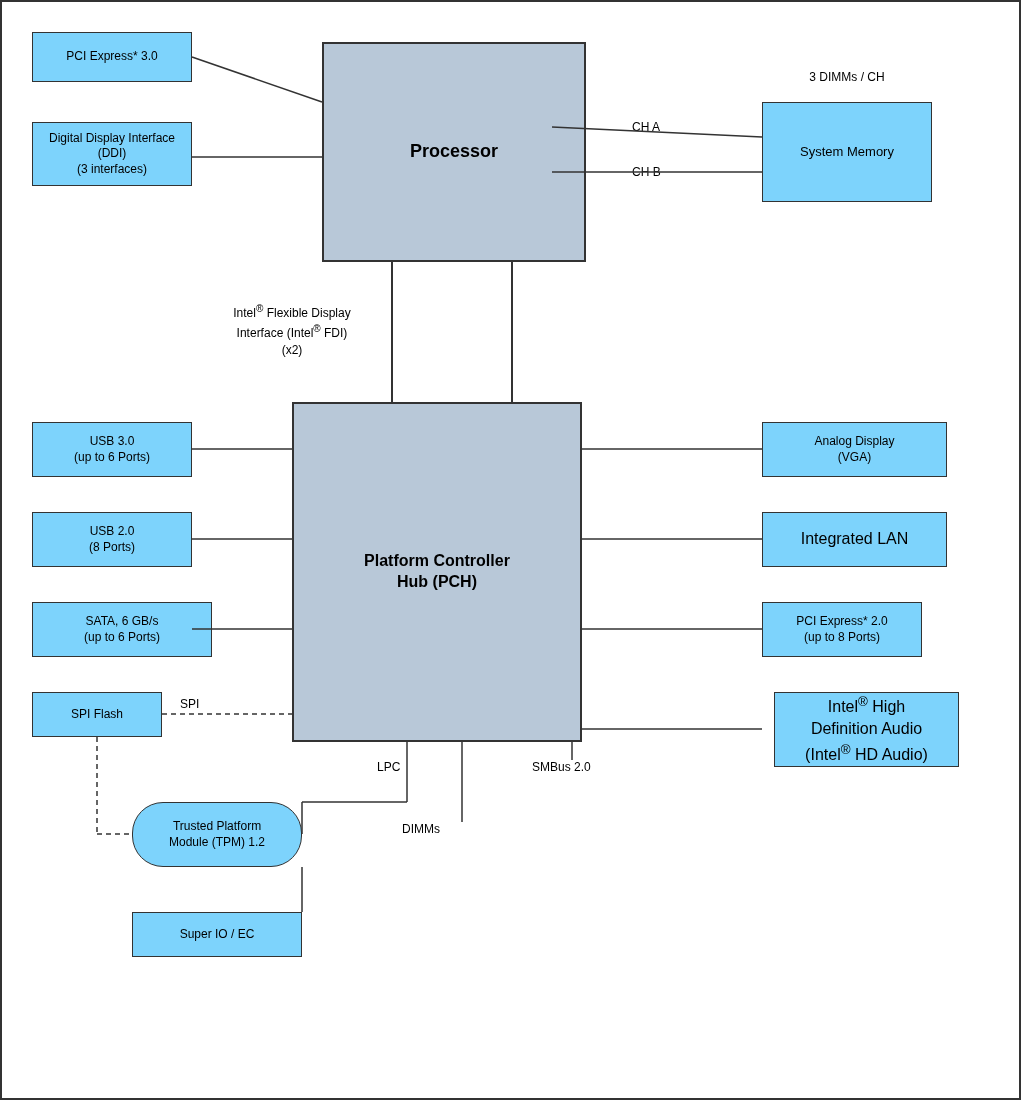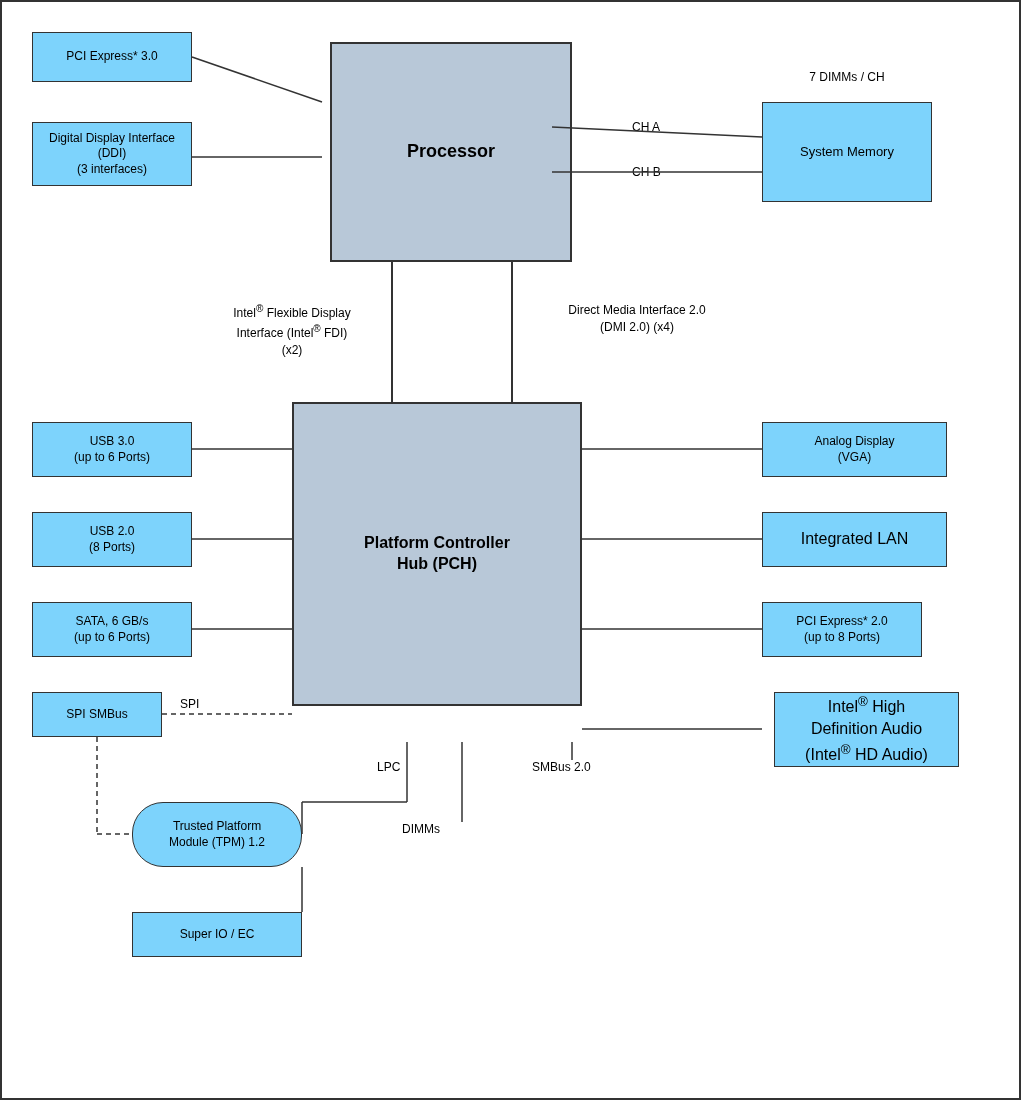--- a/index.html
+++ b/index.html
@@ -42,30 +42,30 @@
       width: 1021px;
       height: 1100px;
       pointer-events: none;
     }
   </style>
 </head>
 <body>
 
 <div class="diagram-container">
 
-  <div class="box box-blue box-bold" style="left:328px; top:40px; width:242px; height:220px; font-size:18px; font-weight:bold;">
+  <div class="box box-blue box-bold" style="left:320px; top:40px; width:264px; height:220px; font-size:18px; font-weight:bold;">
     <span>Processor</span>
   </div>
 
   <div class="box" style="left:760px; top:100px; width:170px; height:100px; font-size:13px;">
     <span>System Memory</span>
   </div>
 
   <div style="position:absolute; left:760px; top:68px; width:170px; text-align:center; font-size:12px;">
-    <span>7 DIMMs / CH</span>
+    <span>3 DIMMs / CH</span>
   </div>
 
   <div style="position:absolute; left:630px; top:118px; font-size:12px;">
     <span>CH A</span>
   </div>
 
   <div style="position:absolute; left:630px; top:163px; font-size:12px;">
     <span>CH B</span>
   </div>
 
@@ -75,45 +75,42 @@
 
   <div class="box" style="left:30px; top:120px; width:160px; height:64px; font-size:12px; text-align:center;">
     <span style="white-space:pre-line;">Digital Display Interface (DDI)
 (3 interfaces)</span>
   </div>
 
   <div style="position:absolute; left:200px; top:300px; width:180px; text-align:center; font-size:12px; line-height:1.4;">
     Intel<sup>®</sup> Flexible Display<br>Interface (Intel<sup>®</sup> FDI)<br>(x2)
   </div>
 
-  <div style="position:absolute; left:530px; top:300px; width:210px; text-align:center; font-size:12px; line-height:1.4;">
-    Direct Media Interface 2.0<br>(DMI 2.0)  (x4)
-  </div>
-
-  <div class="box box-blue box-bold" style="left:290px; top:400px; width:290px; height:304px; font-size:16px; font-weight:bold; text-align:center;justify-content:center;">
+
+  <div class="box box-blue box-bold" style="left:290px; top:400px; width:290px; height:340px; font-size:16px; font-weight:bold; text-align:center;justify-content:center;">
     <span>Platform Controller<br>Hub (PCH)</span>
   </div>
 
   <div class="box" style="left:30px; top:420px; width:160px; height:55px; font-size:12px;">
     <span style="white-space:pre-line;">USB 3.0
 (up to 6 Ports)</span>
   </div>
 
   <div class="box" style="left:30px; top:510px; width:160px; height:55px; font-size:12px;">
     <span style="white-space:pre-line;">USB 2.0
 (8 Ports)</span>
   </div>
 
-  <div class="box" style="left:30px; top:600px; width:160px; height:55px; font-size:12px;text-align:center;">
+  <div class="box" style="left:30px; top:600px; width:180px; height:55px; font-size:12px;text-align:center;">
     <span style="white-space:pre-line;">SATA, 6 GB/s
 (up to 6 Ports)</span>
   </div>
 
   <div class="box" style="left:30px; top:690px; width:130px; height:45px; font-size:12px;">
-    <span>SPI SMBus</span>
+    <span>SPI Flash</span>
   </div>
 
   <div style="position:absolute; left:178px; top:695px; font-size:12px;">
     <span>SPI</span>
   </div>
 
   <div class="box" style="left:130px; top:800px; width:170px; height:65px; font-size:12px;border-radius:31px;">
     <span style="white-space:pre-line;">Trusted Platform
 Module (TPM) 1.2</span>
   </div>

